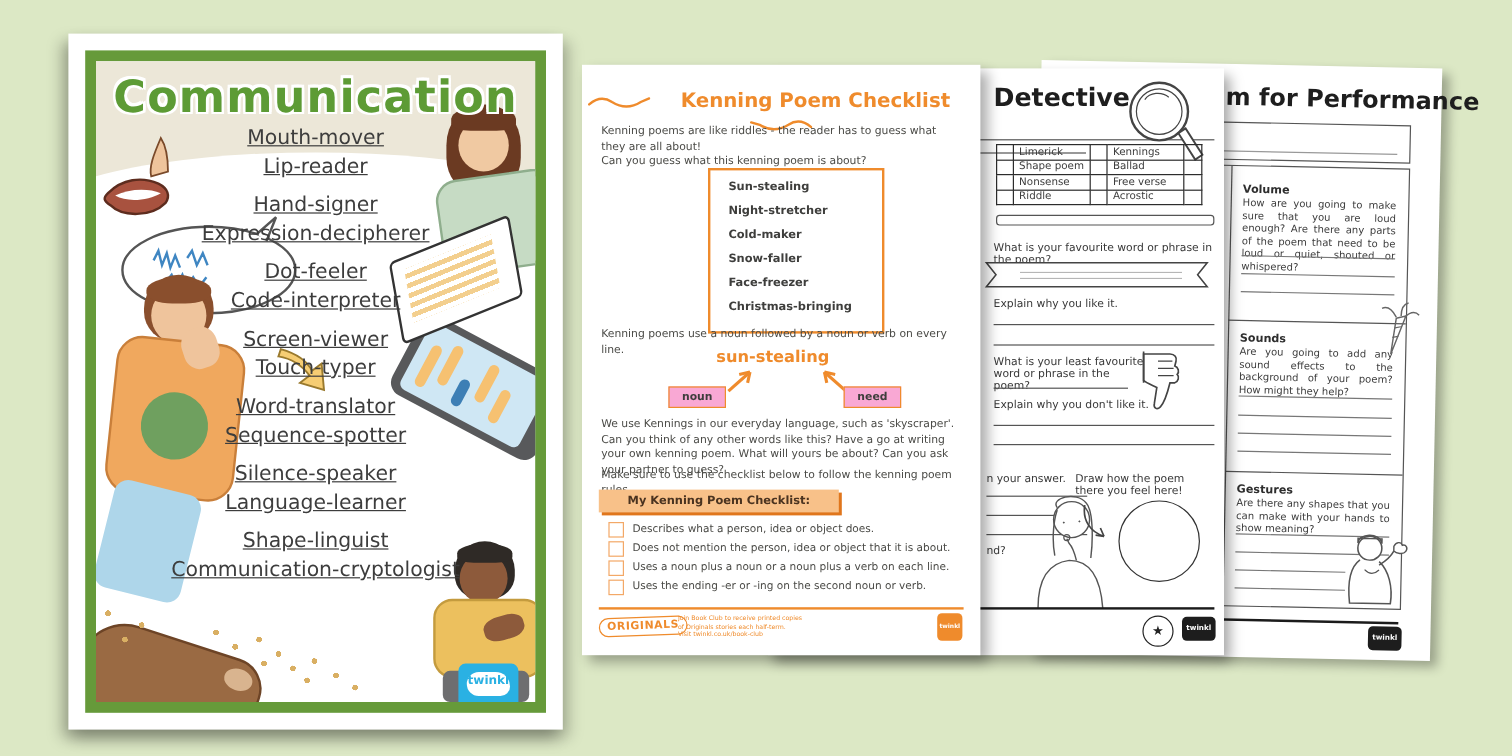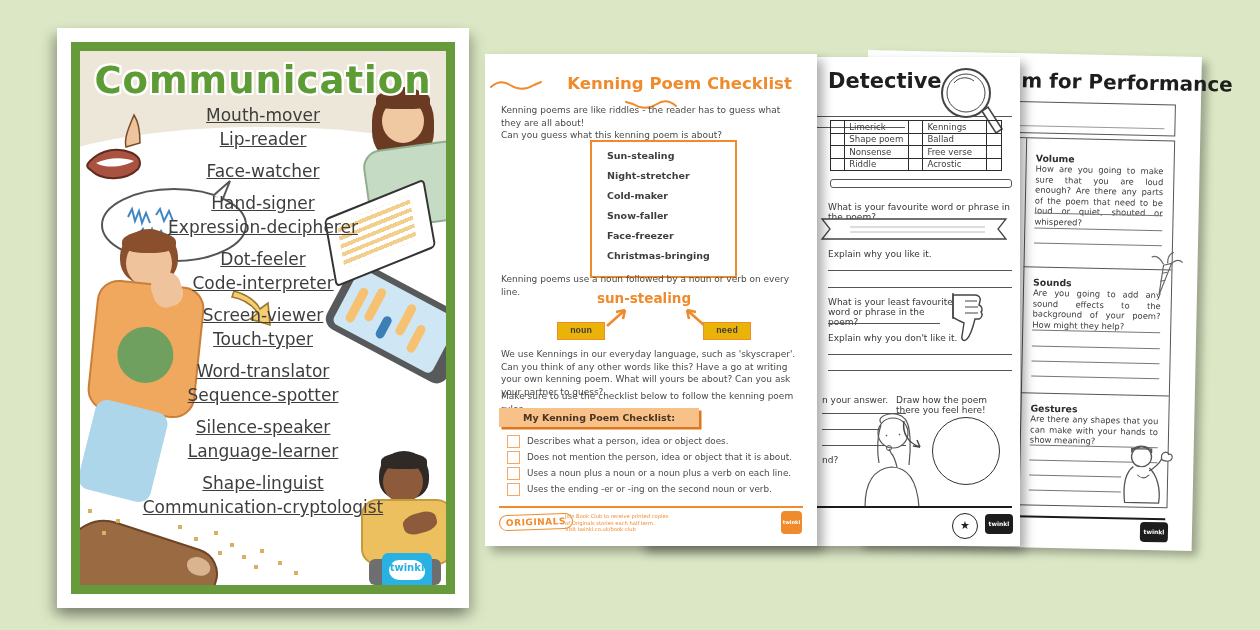--- a/index.html
+++ b/index.html
@@ -18,21 +18,21 @@
   .pair{margin-bottom:8px;text-decoration:underline;}
   
   .wline{position:absolute;border-bottom:1px solid #777;}
   .blackline{position:absolute;border-bottom:2px solid #1b1b1b;}
   
   .page2{left:485px;top:54px;width:332px;height:492px;box-shadow:6px 6px 10px rgba(0,0,0,.32);z-index:30;}
   .p2-title{font-size:16.5px;font-weight:bold;color:#ef8b2c;}
   .kbox{position:absolute;left:105px;top:86px;width:128px;border:2px solid #ef8b2c;padding:8px 0 6px 15px;}
   .kbox div{font-size:9.5px;font-weight:bold;color:#3e3e3c;margin-bottom:9px;}
   .small{font-size:9px;color:#4a4a46;line-height:12.5px;}
-  .nvbox{position:absolute;border:1.5px solid #ef8b2c;font-size:9px;font-weight:bold;color:#3e3e3c;text-align:center;width:46px;padding:3px 0;background:#eab308;font-family:Liberation Mono, monospace;}
+  .nvbox{position:absolute;border:1.5px solid #ef8b2c;font-size:9px;font-weight:bold;color:#3e3e3c;text-align:center;width:46px;padding:3px 0;background:#f9a8d4;}
   .chk{position:absolute;width:11px;height:11px;border:1.5px solid #f3a867;background:#fff;}
   .chktext{position:absolute;font-size:8.8px;color:#4a4a46;}
   
   .page3{left:640px;top:57px;width:380px;height:489px;box-shadow:5px 6px 10px rgba(0,0,0,.35);z-index:20;}
   .p3-title{font-size:21px;font-weight:bold;color:#1e1e1e;}
   .dtable{position:absolute;left:190px;top:63px;width:172px;border-collapse:collapse;}
   .dtable td{border:1.2px solid #2c2c2c;font-size:8.6px;color:#3c3c3c;height:11.5px;padding:0 0 0 4px;}
   .q{position:absolute;font-size:9px;color:#383838;}
   
   .page4{left:868px;top:50px;width:334px;height:494px;box-shadow:6px 5px 9px rgba(0,0,0,.3);transform:rotate(1.2deg);transform-origin:top left;z-index:10;}
@@ -327,21 +327,20 @@
           radial-gradient(circle 4px at 222px 80px,#d9af63 60%,transparent 61%);"></div>
       </div>
 
       <div class="poster-title">Communication</div>
       <div class="poster-words">
         <div class="pair">
           <div>Mouth-mover</div>
           <div>Lip-reader</div>
         </div>
         <div class="pair">
-          <div>Face-watcher</div>
         </div>
         <div class="pair">
           <div>Hand-signer</div>
           <div>Expression-decipherer</div>
         </div>
         <div class="pair">
           <div>Dot-feeler</div>
           <div>Code-interpreter</div>
         </div>
         <div class="pair">

